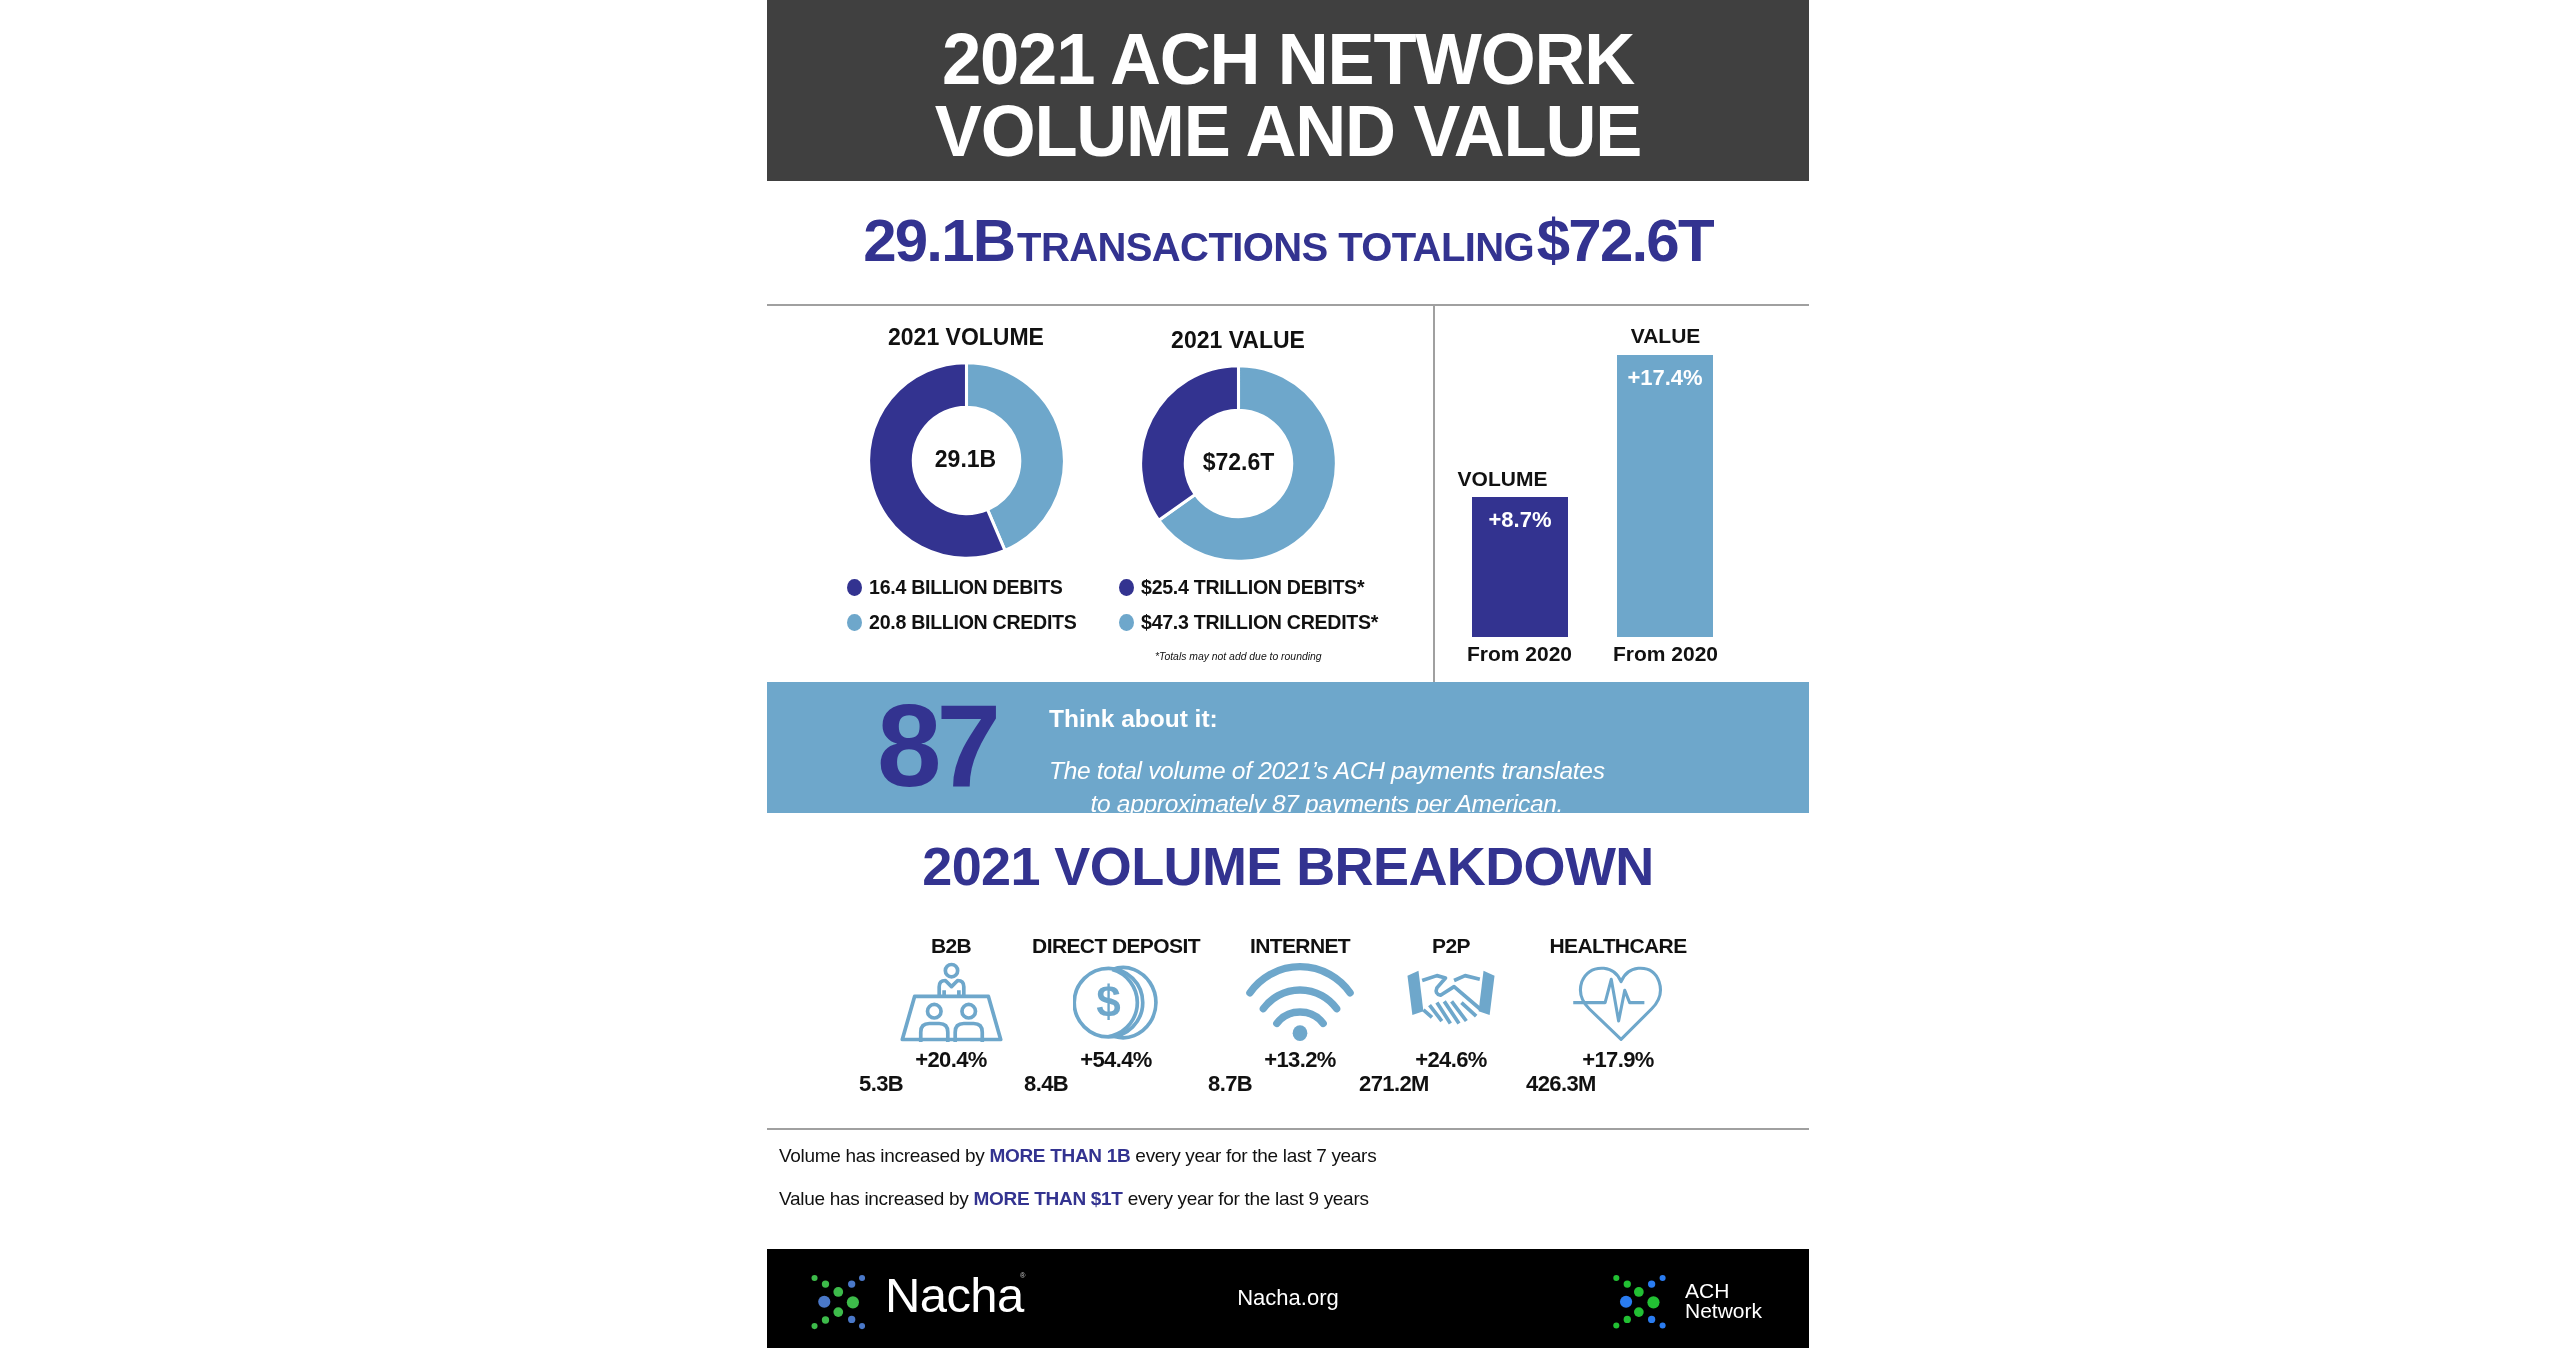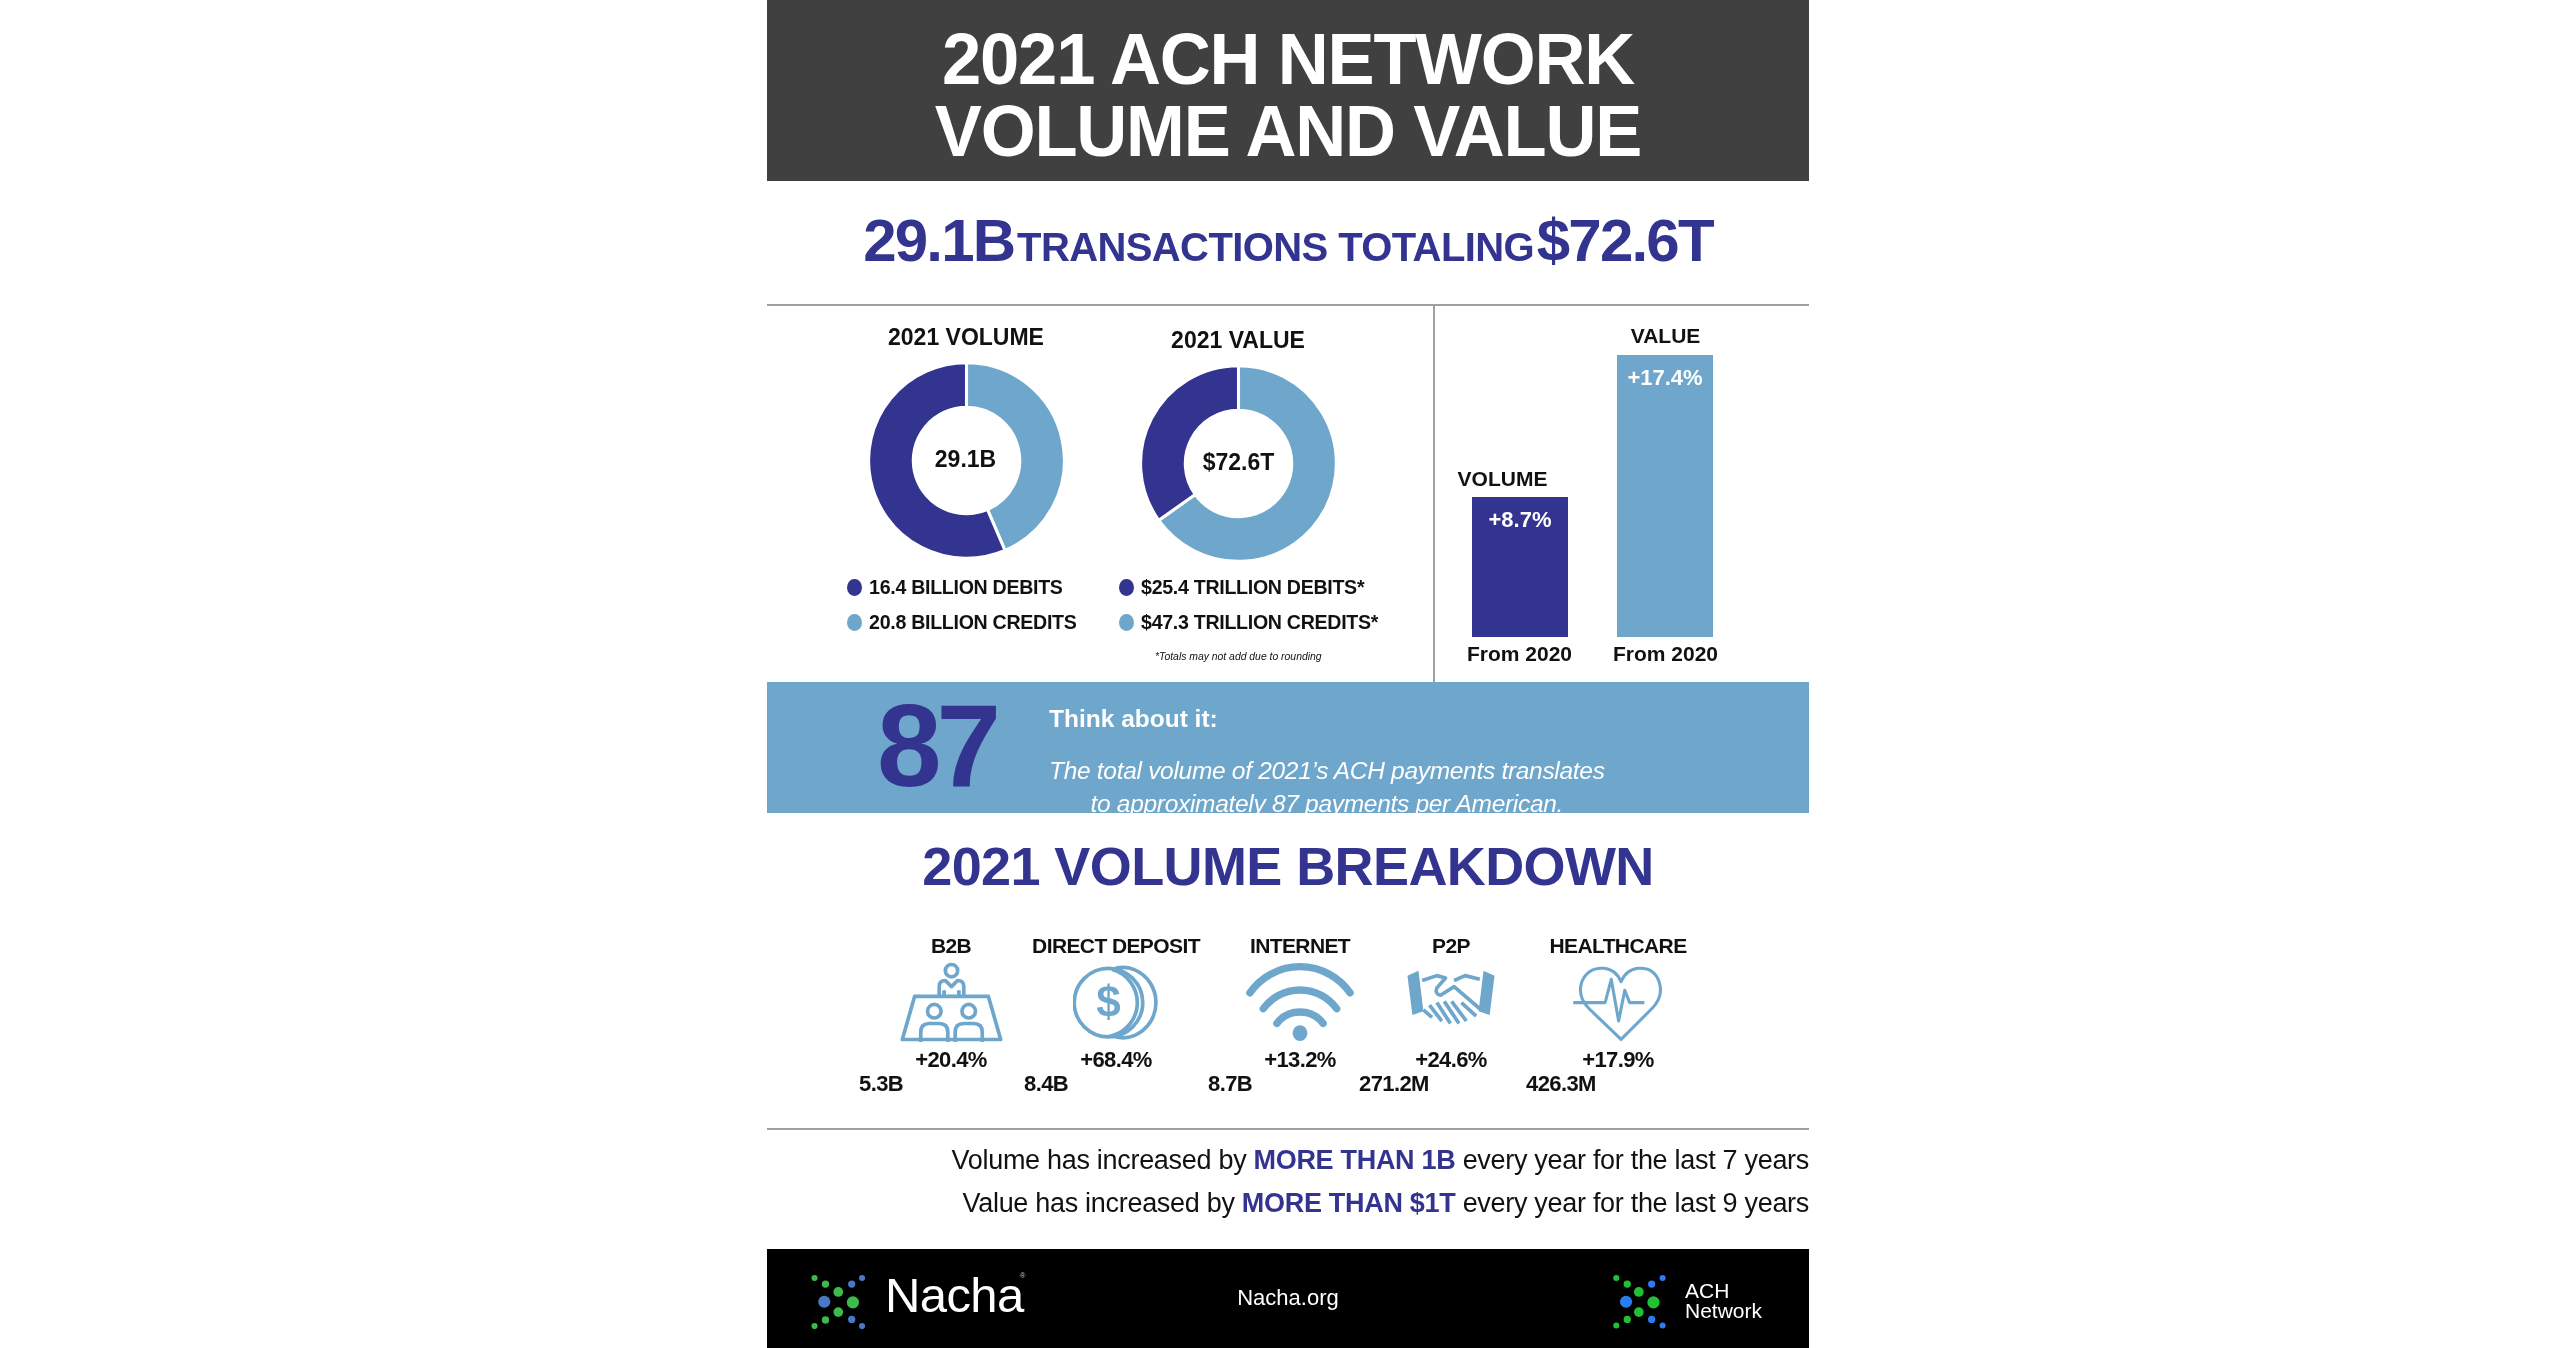--- a/index.html
+++ b/index.html
@@ -25,21 +25,21 @@
   .banner { position:absolute; left:0; top:682px; width:1042px; height:131px; background:#6ea7cb; }
   .big87 { position:absolute; left:110px; top:6.1px; color:#333390; font-weight:bold; font-size:116px; line-height:116px; letter-spacing:-4.9px; }
   .think { position:absolute; left:282px; top:23px; color:#ffffff; font-weight:bold; font-size:24.5px; line-height:27px; }
   .think-body { position:absolute; left:282px; top:72px; color:#ffffff; font-style:italic; font-size:24.5px; line-height:33px; white-space:nowrap; letter-spacing:-0.3px;text-align:center; }
   .breakdown-title { position:absolute; left:0; top:836px; width:1042px; text-align:center; color:#333390; font-weight:bold; font-size:54px; line-height:61px; letter-spacing:-0.6px; }
   .cat { position:absolute; width:184px; text-align:center; }
   .cat-label { position:absolute; left:0; top:0; width:184px; text-align:center; color:#111111; font-weight:bold; font-size:21px; letter-spacing:-0.6px; white-space:nowrap; }
   .cat-icon { position:absolute; left:55px; top:27px; width:74px; height:80px; }
   .cat-pct { position:absolute; left:0; top:113px; width:184px; text-align:center; color:#111111; font-weight:bold; font-size:22px; letter-spacing:-0.6px; }
   .cat-val { position:absolute; left:0; top:137px; width:184px; text-align:left; color:#111111; font-weight:bold; font-size:22px; letter-spacing:-0.6px; }
-  .stat-line { position:absolute; left:0; width:1042px; text-align:right; color:#111111; font-size:27px; white-space:nowrap; letter-spacing:-0.3px; }
+  .stat-line { position:absolute; left:12px; width:1042px; text-align:left; color:#111111; font-size:19px; white-space:nowrap; letter-spacing:-0.3px; }
   .stat-line .hl { color:#333390; font-weight:bold; }
   .footer { position:absolute; left:0; top:1249px; width:1042px; height:100px; background:#000000; }
   .nacha-word { position:absolute; left:118px; top:22px; color:#ffffff; font-size:49px; line-height:49px; letter-spacing:-0.6px; }
   .reg { position:absolute; left:253px; top:22px; color:#cccccc; font-size:7.4px; }
   .site { position:absolute; left:0; top:36px; width:1042px; text-align:center; color:#ffffff; font-size:22px; }
   .ach-word { position:absolute; left:918px; top:32px; color:#ffffff; font-size:21px; line-height:20px; }
 </style>
 </head>
 <body>
 
@@ -133,21 +133,21 @@
 
   <div class="cat" style="left:257px; top:934px;">
     <div class="cat-label">DIRECT DEPOSIT</div>
     <svg class="cat-icon" style="left:49px; top:28px; width:104px; height:80px;" viewBox="0 0 170 130">
       <g fill="none" stroke="#6ea7cb" stroke-width="6">
         <circle cx="58" cy="66" r="56"></circle>
         <path d="M64 12 A56 56 0 0 1 64 120 A52 58 0 0 0 100 120 A56 58 0 0 0 100 12 A52 58 0 0 0 64 12"></path>
       </g>
       <text x="58" y="90" text-anchor="middle" font-family="Liberation Sans, sans-serif" font-weight="bold" font-size="72" fill="#6ea7cb">$</text>
     </svg>
-    <div class="cat-pct">+68.4%</div>
+    <div class="cat-pct">+54.4%</div>
     <div class="cat-val">8.4B</div>
   </div>
 
   <div class="cat" style="left:441px; top:934px;">
     <div class="cat-label">INTERNET</div>
     <svg class="cat-icon" style="left:37px; top:28px; width:110px; height:80px;" viewBox="0 0 180 130">
       <g fill="none" stroke="#6ea7cb" stroke-width="12" stroke-linecap="round">
         <path d="M8 50 A100 100 0 0 1 172 50"></path>
         <path d="M30 76 A74 74 0 0 1 150 76"></path>
         <path d="M52 100 A48 48 0 0 1 128 100"></path>

